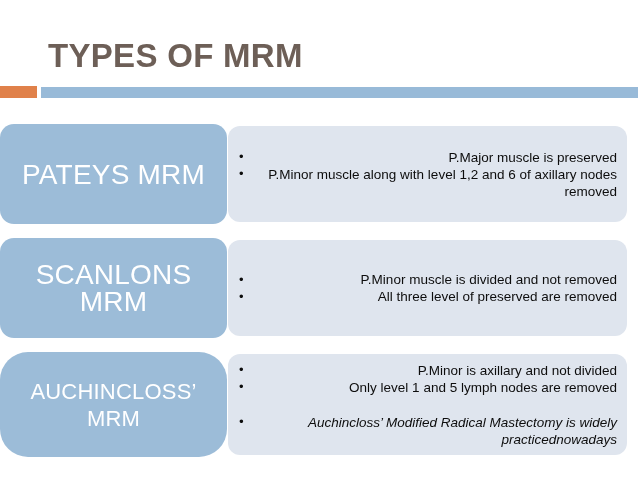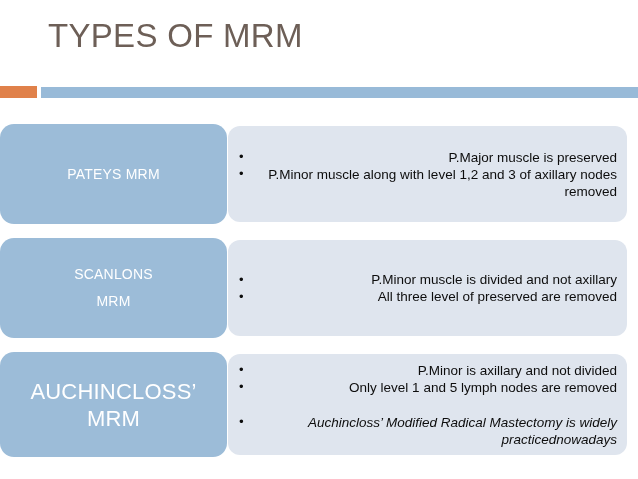--- a/index.html
+++ b/index.html
@@ -14,26 +14,26 @@
     position: relative;
     overflow: hidden;
     font-family: "Liberation Sans", sans-serif;
     -webkit-font-smoothing: antialiased;
   }
 
   
   .slide-title {
     position: absolute;
     left: 48px;
-    top: 16px;
+    top: 36px;
     font-size: 33px;
     line-height: 40px;
     letter-spacing: 0.3px;
     color: #6d5f57;
-    font-weight: 400;
+    font-weight: 700;
     white-space: nowrap;
   }
 
   
   .rule-orange {
     position: absolute;
     left: 0px;
     top: 86px;
     width: 37px;
     height: 12px;
@@ -73,28 +73,28 @@
     width: 227px;
     height: 100%;
     box-sizing: border-box;
     background: #9cbcd8;
     border-radius: 14px;
     display: flex;
     align-items: center;
     justify-content: center;
     text-align: center;
     color: #ffffff;
-    font-size: 14px;
+    font-size: 28px;
     line-height: 27px;
     font-weight: 400;
     letter-spacing: 0.2px;
     z-index: 2;
     padding: 0 2px;
   }
-  .row-3 .label-box { font-size: 22px; }
+  .row-3 .label-box { font-size: 22px; border-radius: 28px; }
   .label-box .label-text { display: block; white-space: pre-line; }
 
   
   .detail-panel {
     position: absolute;
     left: 228px;
     top: 2px;
     width: 399px;
     height: calc(100% - 4px);
     box-sizing: border-box;
@@ -145,33 +145,33 @@
 
 <div class="rows">
 
   <div class="row row-1">
     <div class="label-box">
       <span class="label-text">PATEYS MRM</span>
     </div>
     <div class="detail-panel">
       <ul class="bullets">
         <li>P.Major muscle is preserved</li>
-        <li>P.Minor muscle along with level 1,2 and 3  of axillary nodes removed</li>
+        <li>P.Minor muscle along with level 1,2 and 6  of axillary nodes removed</li>
       </ul>
     </div>
   </div>
 
   <div class="row row-2">
     <div class="label-box">
       <span class="label-text">SCANLONS
 MRM</span>
     </div>
     <div class="detail-panel">
       <ul class="bullets">
-        <li>P.Minor muscle is divided and not axillary</li>
+        <li>P.Minor muscle is divided and not removed</li>
         <li>All three level of preserved are removed</li>
       </ul>
     </div>
   </div>
 
   <div class="row row-3">
     <div class="label-box">
       <span class="label-text">AUCHINCLOSS’
 MRM</span>
     </div>

